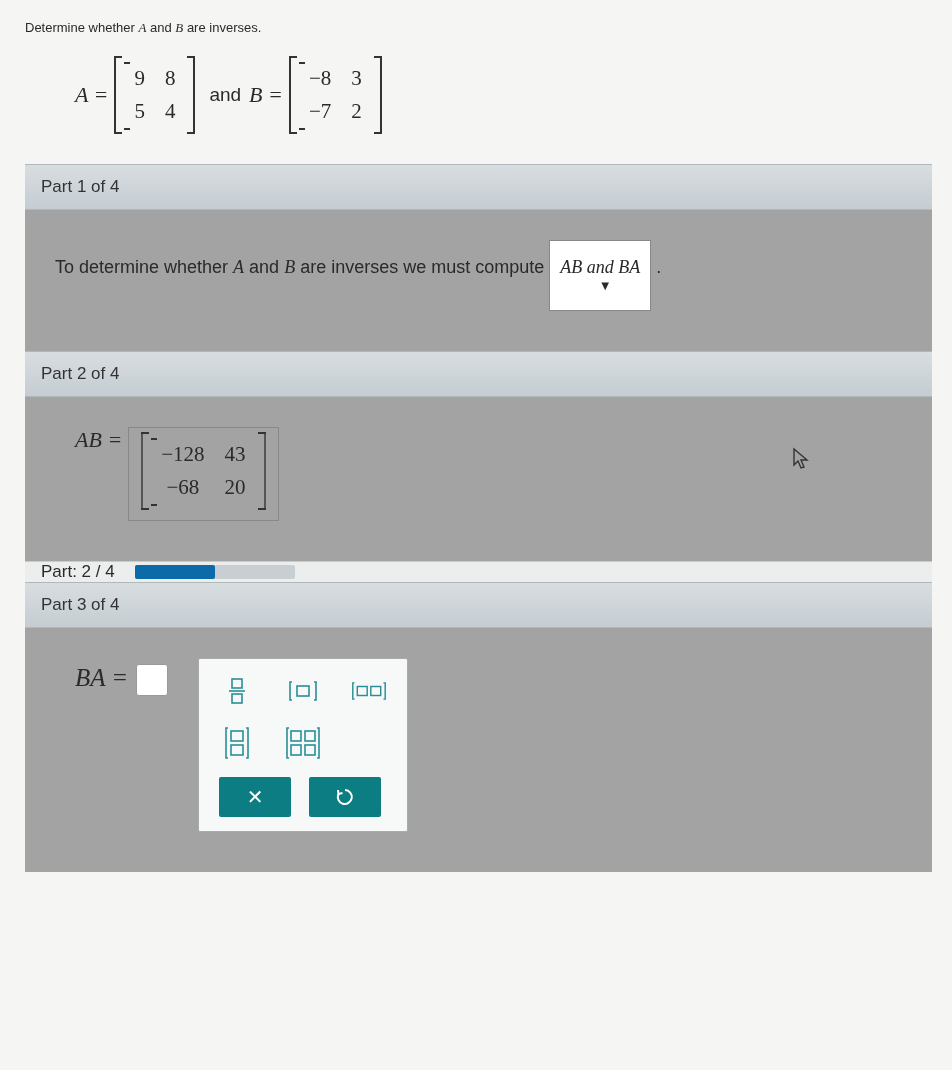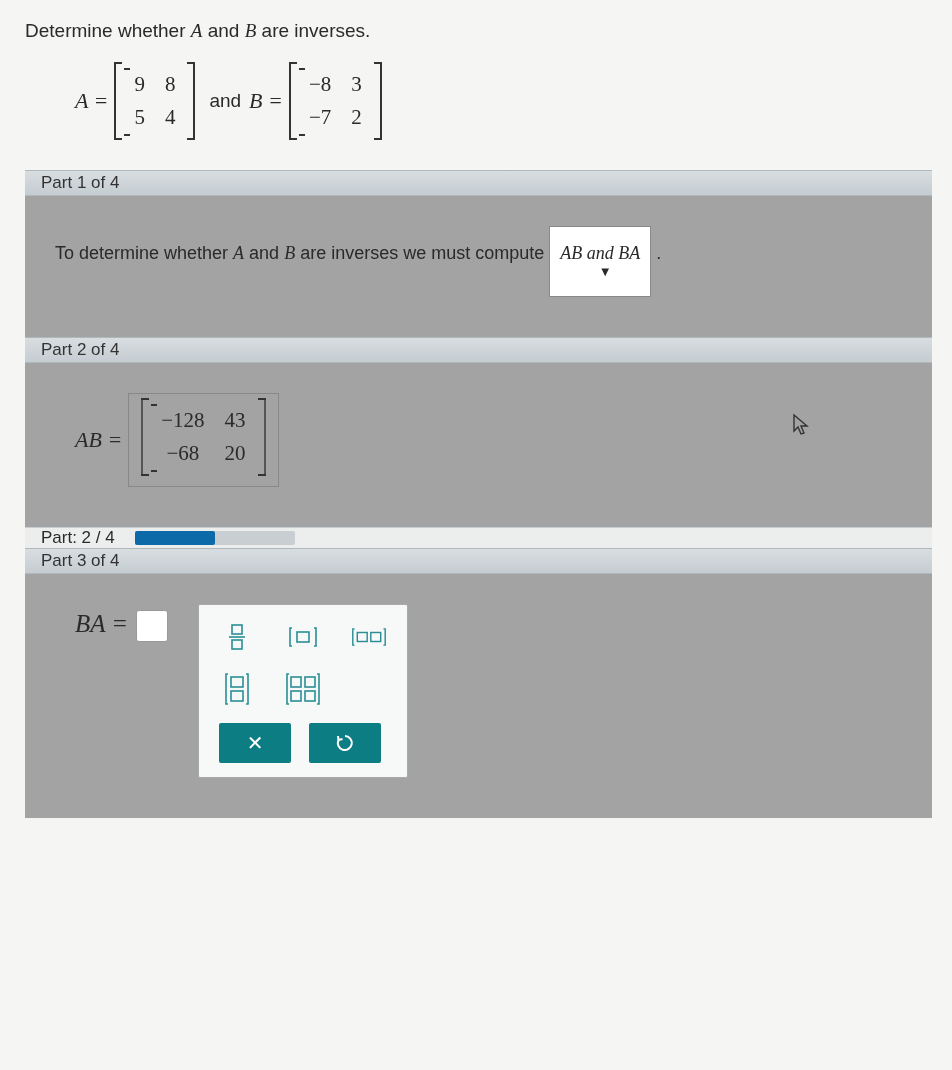--- a/index.html
+++ b/index.html
@@ -5,21 +5,21 @@
   body {
     margin: 0;
     padding: 20px 20px 20px 25px;
     font-family: "Segoe UI", Arial, sans-serif;
     font-size: 18px;
     color: #2a2a2a;
     background: #f5f5f3;
     width: 952px;
     box-sizing: border-box;
   }
-  .question { margin-bottom: 20px; font-size: 19px; }
+  .question { margin-bottom: 20px; font-size: 13px; }
   .italic { font-style: italic; font-family: "Times New Roman", serif; }
   .matrix-row {
     display: flex;
     align-items: center;
     font-family: "Times New Roman", serif;
     font-size: 22px;
     margin: 15px 0 30px 50px;
   }
   .matrix {
     display: inline-block;
@@ -37,21 +37,21 @@
     background: #333;
   }
   .matrix .tl { position:absolute; top:0; left:-2px; width:8px; height:2px; background:#333; }
   .matrix .tr { position:absolute; top:0; right:-2px; width:8px; height:2px; background:#333; }
   .matrix .bl { position:absolute; bottom:0; left:-2px; width:8px; height:2px; background:#333; }
   .matrix .br { position:absolute; bottom:0; right:-2px; width:8px; height:2px; background:#333; }
   .matrix table { border-collapse: collapse; }
   .matrix td { padding: 4px 10px; text-align: center; font-size: 21px; }
   .part-header {
     background: linear-gradient(#d8dde0, #c5cdd2);
-    padding: 2px 16px;
+    padding: 12px 16px;
     font-size: 17px;
     color: #333;
     border-top: 1px solid #b0b8bc;
     border-bottom: 1px solid #b0b8bc;
     margin: 0;
   }
   .part-body {
     padding: 30px 30px 40px 30px;
     background: #a3a3a3;
   }
@@ -195,21 +195,21 @@
   <span><span>To determine whether </span><span class="italic">A</span><span> and </span><span class="italic">B</span><span> are inverses we must compute </span></span>
   <span class="dropdown">
     <span>AB and BA</span>
     <span class="arrow">▼</span>
   </span>
   <span>.</span>
 </div>
 
 <div class="part-header">Part 2 of 4</div>
 <div class="part-body" style="position:relative;">
-  <div style="display:flex;align-items:center;font-family:'Times New Roman',serif;font-size:22px;margin-left:20px;">
+  <div style="display:flex;font-family:'Times New Roman',serif;font-size:22px;margin-left:20px;">
     <span class="italic">AB =</span>
     <span class="boxed" style="margin-left:6px;">
       <span class="matrix" style="border-color:#555;">
         <span class="tl"></span><span class="tr"></span><span class="bl"></span><span class="br"></span>
         <table>
           <tbody>
               <tr>
                 <td>−128</td>
                 <td>43</td>
               </tr>

